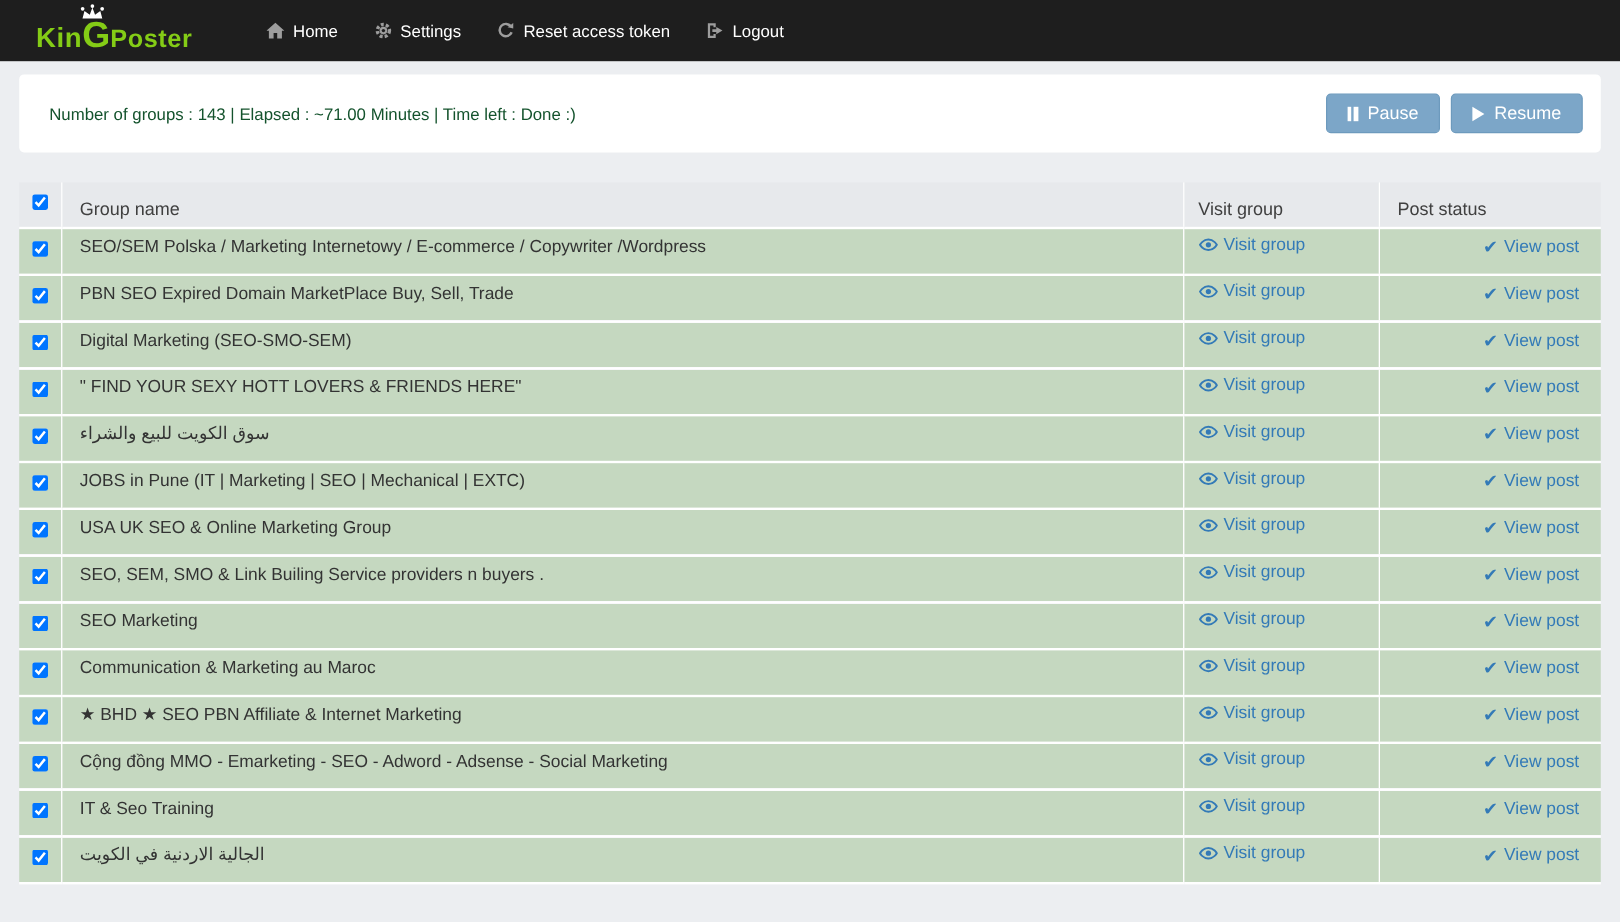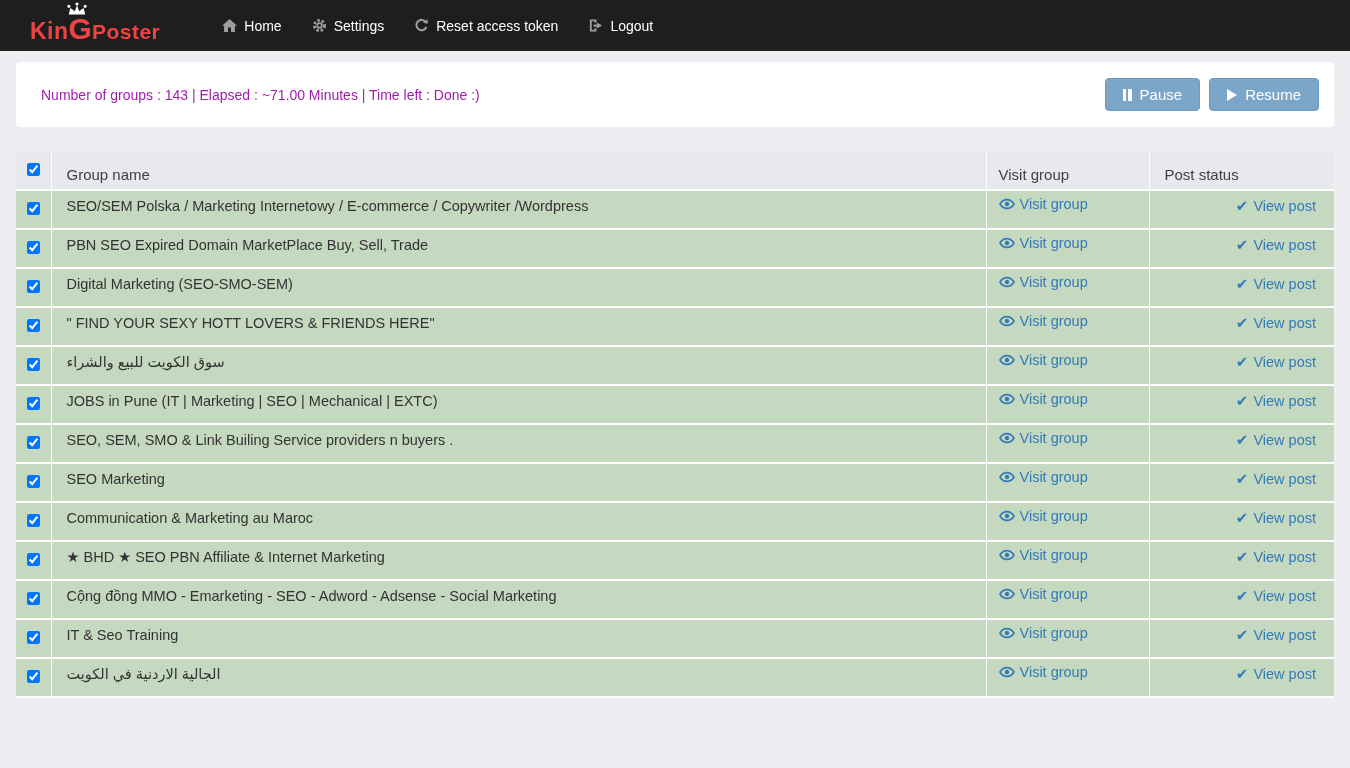--- a/index.html
+++ b/index.html
@@ -3,37 +3,37 @@
 <meta charset="utf-8">
 <style>
   * { margin:0; padding:0; box-sizing:border-box; }
   html,body { width:1350px; height:768px; overflow:hidden;
     font-family:"Liberation Sans","DejaVu Sans",sans-serif;
     background:#eceef1; }
 
   
   .navbar { height:51px; background:#1e1e1e; display:flex; align-items:center;
     padding:0 30px; }
-  .brand { position:relative; display:flex; align-items:baseline; color:#ef4444;
+  .brand { position:relative; display:flex; align-items:baseline; color:#84cc16;
     margin-right:32px; cursor:pointer; padding-top:8px; }
   .brand .b-kin { font-size:23px; font-weight:bold; letter-spacing:.5px; }
   .brand .b-g   { font-size:30px; font-weight:bold; line-height:1; }
   .brand .b-poster { font-size:21px; font-weight:bold; letter-spacing:.5px; }
   .brand .crown { position:absolute; top:-4px; left:36px; width:22px; height:14px; }
   .nav-items { display:flex; align-items:center; height:100%; }
   .nav-item { display:flex; align-items:center; gap:7px; color:#ffffff;
     font-size:14px; margin-left:30px; height:100%; cursor:pointer; text-decoration:none; }
   .nav-item svg { width:15px; height:15px; fill:#9d9d9d; }
   .nav-item .stroke-ic { fill:none; stroke:#9d9d9d; }
 
   
   .card { margin:11px 16px 0; height:65px; background:#fff; border-radius:4px;
     display:flex; align-items:center; justify-content:space-between;
     padding:0 15px 0 25px; }
-  .status-text { font-size:14px; color:#a21caf; }
+  .status-text { font-size:14px; color:#14532d; }
   .btn-group { display:flex; gap:9px; }
   .btn { display:inline-flex; align-items:center; gap:8px; background:#7ca6c8;
     color:#fff; font-size:15px; font-weight:normal; border:1px solid #6d9abd;
     border-radius:4px; padding:6px 17px; height:33px; cursor:pointer; }
   .pause-bars { display:inline-flex; gap:2px; }
   .pause-bars i { width:3.5px; height:12px; background:#fff; display:inline-block; }
   .play-tri { width:0; height:0; border-left:10px solid #fff;
     border-top:6px solid transparent; border-bottom:6px solid transparent;
     display:inline-block; }
 
@@ -280,20 +280,43 @@
       </a>
     </td>
     <td class="cell-post">
       <a class="tbl-link">
         <span class="check-glyph">✔</span>
         <span>View post</span>
       </a>
     </td>
   </tr>
 
+  <tr>
+    <td class="cell-check">
+      <input type="checkbox" checked="" style="">
+    </td>
+    <td>
+      <span>USA UK SEO &amp; Online Marketing Group</span>
+    </td>
+    <td class="cell-visit">
+      <a class="tbl-link">
+        <svg viewBox="0 0 16 16">
+          <path d="M1 8s2.4-4.4 7-4.4S15 8 15 8s-2.4 4.4-7 4.4S1 8 1 8z" fill="none" stroke="#337ab7" stroke-width="1.6"></path>
+          <circle cx="8" cy="8" r="2.2" fill="#337ab7"></circle>
+        </svg>
+        <span>Visit group</span>
+      </a>
+    </td>
+    <td class="cell-post">
+      <a class="tbl-link">
+        <span class="check-glyph">✔</span>
+        <span>View post</span>
+      </a>
+    </td>
+  </tr>
 
 
   <tr>
     <td class="cell-check">
       <input type="checkbox" checked="" style="">
     </td>
     <td>
       <span>SEO, SEM, SMO &amp; Link Builing Service providers n buyers .</span>
     </td>
     <td class="cell-visit">

